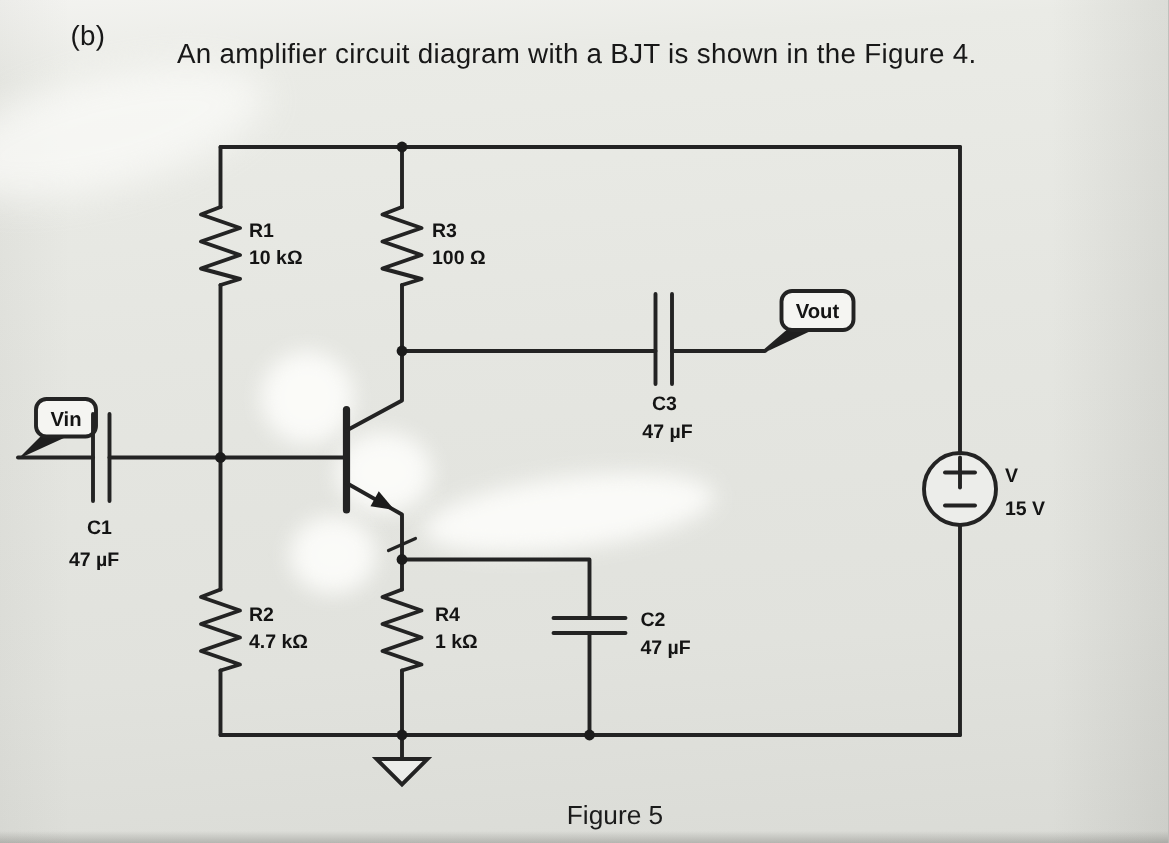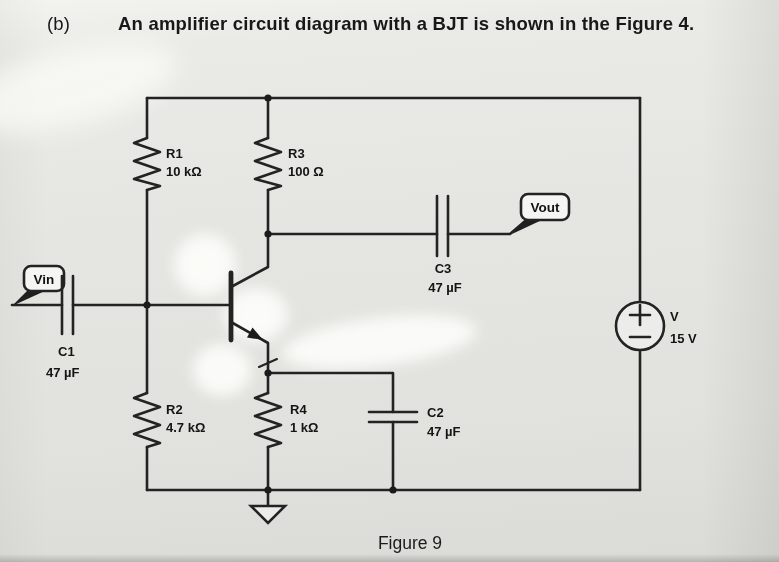--- a/index.html
+++ b/index.html
@@ -19,21 +19,21 @@
   .bottom-edge {
     position:absolute; left:0; right:0; bottom:0; height:8px;
     background:linear-gradient(180deg, rgba(80,80,75,0) 0%, rgba(80,80,75,0.28) 100%);
   }
   .smudge { position:absolute; background:rgba(253,253,251,0.9); border-radius:50%; filter:blur(7px); }
   .smudge.soft { filter:blur(12px); opacity:0.75; }
 
   .heading { position:absolute; top:13px; left:0; width:779px; height:28px;
     font-size:18.5px; color:#181818; letter-spacing:0.2px; }
   .h-item  { position:absolute; left:47px; top:0; }
-  .h-title { position:absolute; left:118px; top:0; width:655px;font-weight:bold; }
+  .h-title { position:absolute; left:118px; top:12px; width:655px; }
 
   .caption { position:absolute; left:330px; top:533px; width:160px; text-align:center;
     font-size:17.5px; color:#1b1b1b; }
 
   svg.circuit { position:absolute; left:0; top:0; }
   .wire { stroke:#232323; stroke-width:2.6; fill:none; stroke-linecap:round; stroke-linejoin:round; }
   .thick { stroke-width:4.8; }
   .thin  { stroke-width:2.1; }
   .dot  { fill:#1b1b1b; stroke:none; }
   .lbl  { font-family:"Liberation Sans", sans-serif; font-weight:bold; font-size:13px; fill:#141414; }
@@ -162,16 +162,16 @@
     <g>
       <circle class="dot" cx="268" cy="98" r="3.6"></circle>
       <circle class="dot" cx="147" cy="305" r="3.6"></circle>
       <circle class="dot" cx="268" cy="234" r="3.6"></circle>
       <circle class="dot" cx="268" cy="373" r="3.6"></circle>
       <circle class="dot" cx="268" cy="490" r="3.6"></circle>
       <circle class="dot" cx="393" cy="490" r="3.6"></circle>
     </g>
   </svg>
 
-  <div class="caption">Figure 9</div>
+  <div class="caption">Figure 5</div>
 
   <div class="bottom-edge"></div>
 </div>
 
 </body></html>

